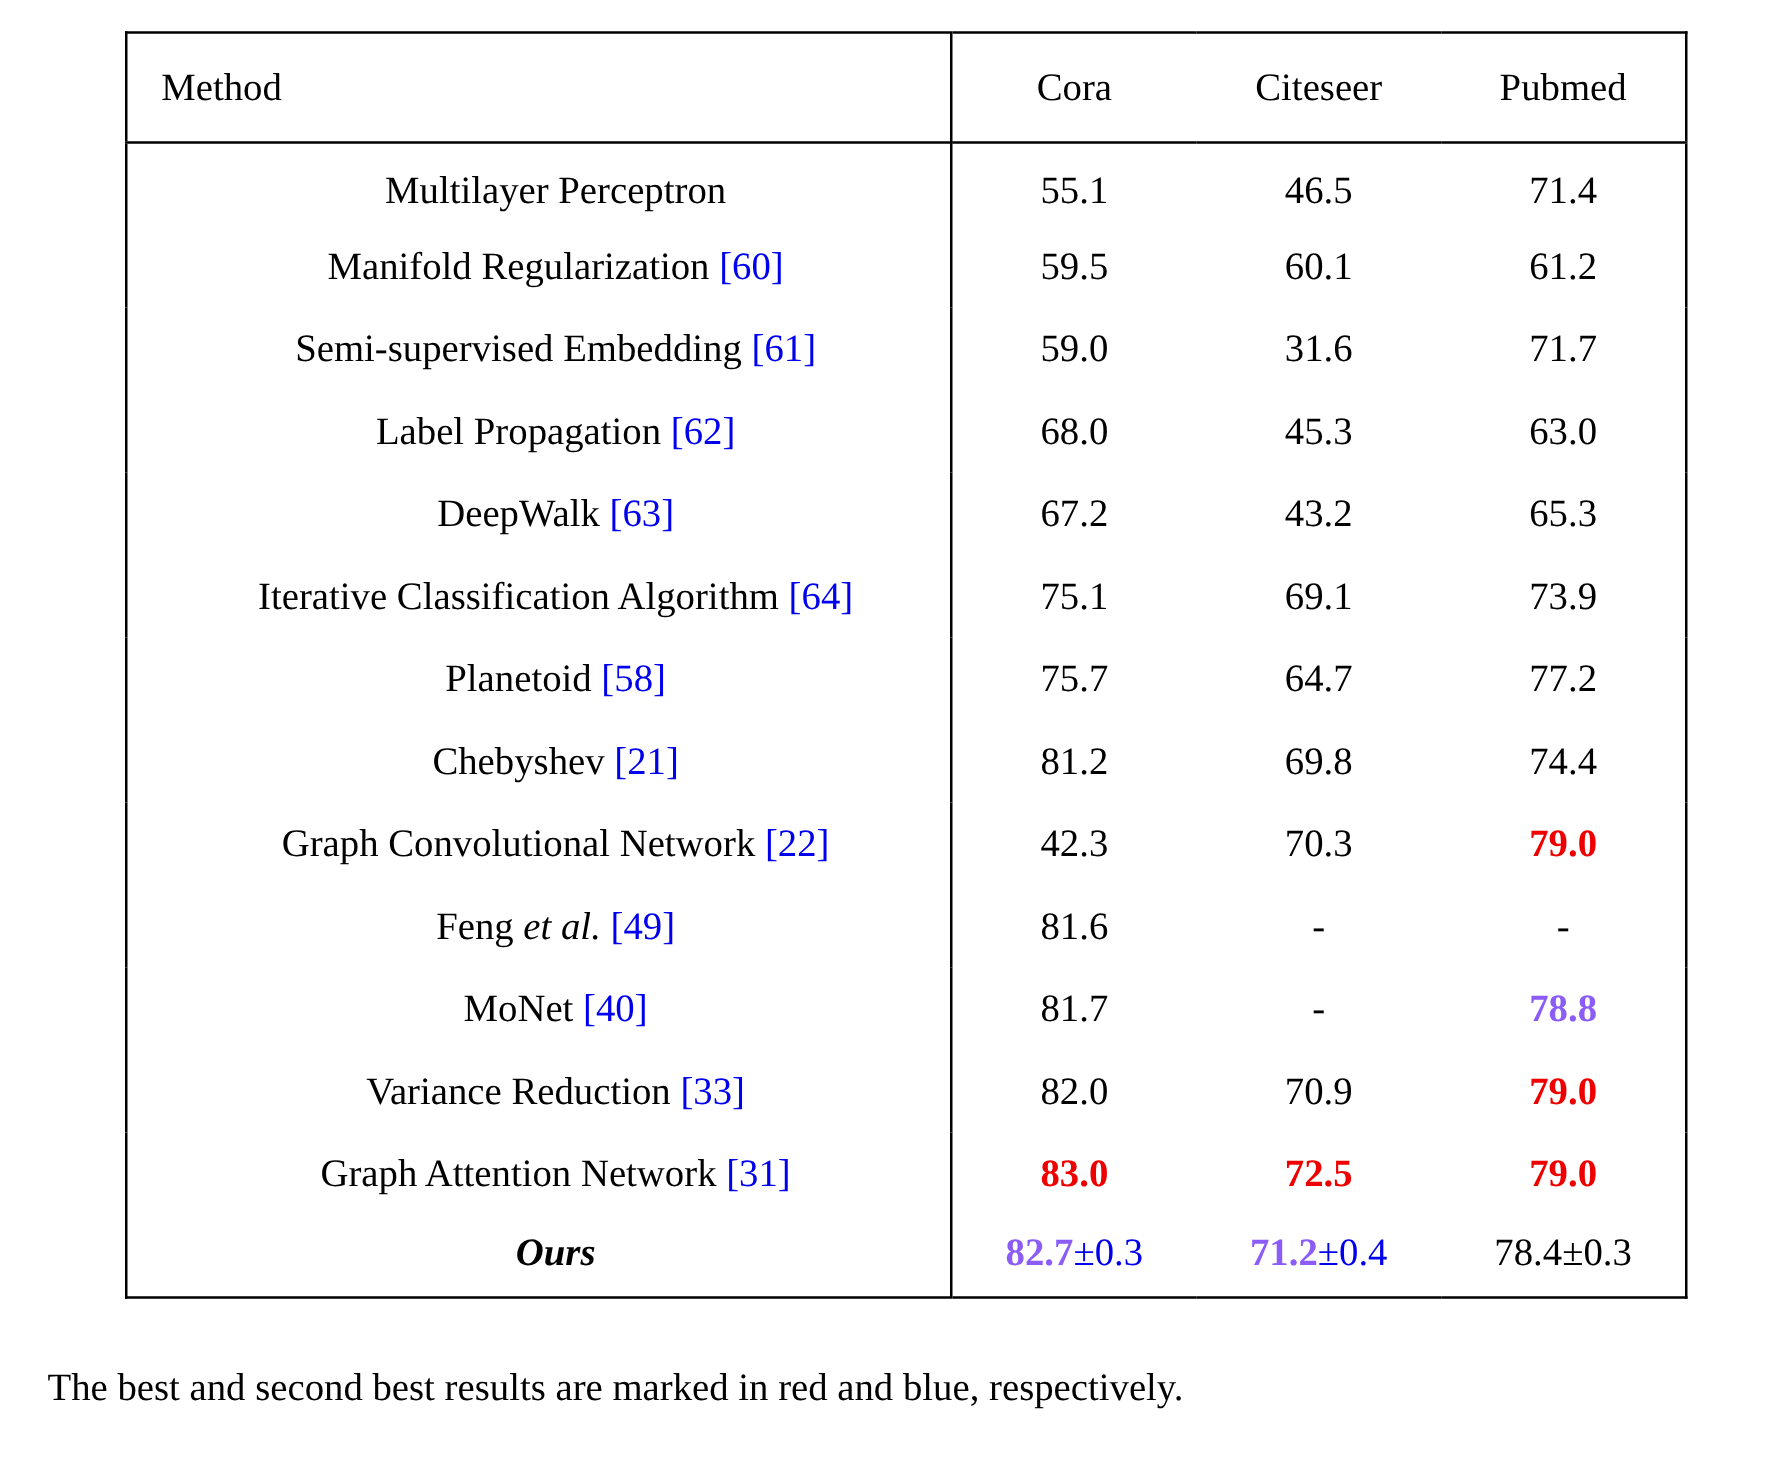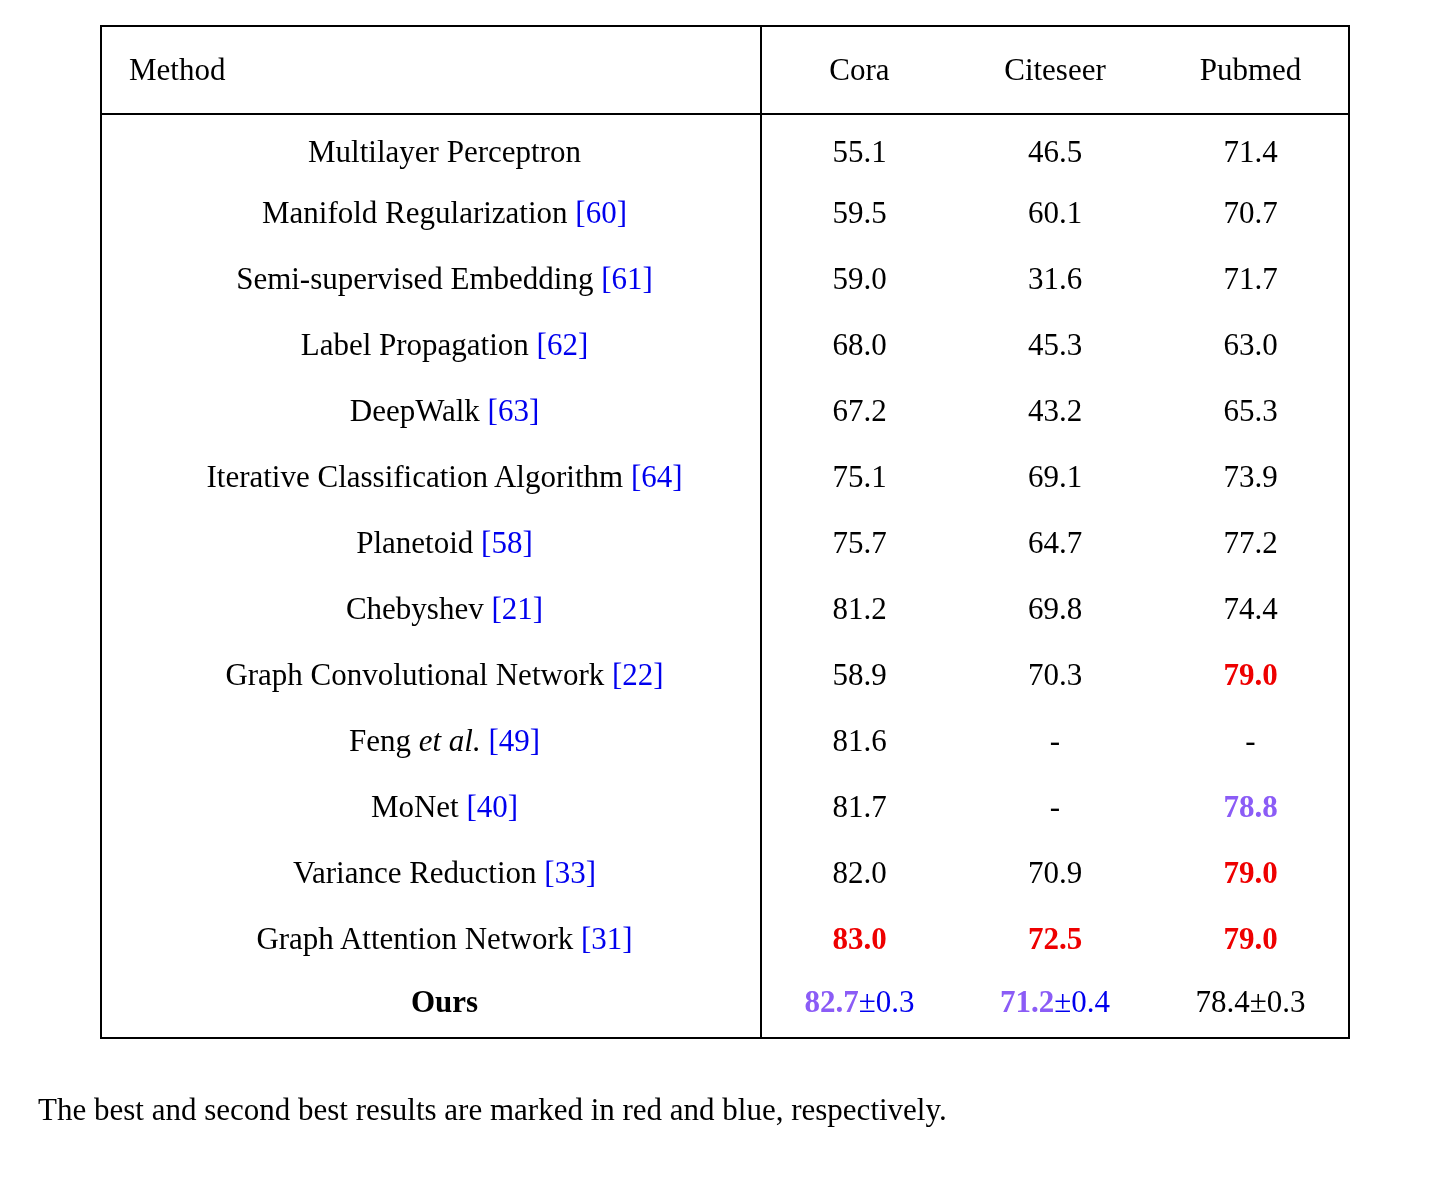--- a/index.html
+++ b/index.html
@@ -44,21 +44,21 @@
     white-space: nowrap;
   }
   td.val-cell { text-align: center; }
 
   tbody tr:first-child td { padding-top: 8px; }
   tbody tr:last-child td { padding-bottom: 6px; }
 
   .italic { font-style: italic; }
   .ref { color: #0000ee; }
   .normal { color: #000000; font-weight: normal; }
-  .bold { font-weight: 700; }
+  .bold { font-weight: 700; font-style: italic; }
   .best { color: #ee0000; font-weight: 700; }
   .second { color: #8b5cf6; font-weight: 700; }
   .blue { color: #0000ee; font-weight: normal; }
 
   .caption {
     margin: 42px 24px 0 38px;
     font-size: 31px;
     line-height: 57px;
   }
 </style>
@@ -95,21 +95,21 @@
     </tr>
 
     <tr>
       <td class="method-cell">
         <span class="normal">Manifold Regularization</span>
         <span class="italic"></span>
         <span class="ref">[60]</span>
       </td>
       <td class="val-cell"><span class="normal">59.5</span><span class="normal"></span></td>
       <td class="val-cell"><span class="normal">60.1</span><span class="normal"></span></td>
-      <td class="val-cell"><span class="normal">70.7</span><span class="normal"></span></td>
+      <td class="val-cell"><span class="normal">61.2</span><span class="normal"></span></td>
     </tr>
 
     <tr>
       <td class="method-cell">
         <span class="normal">Semi-supervised Embedding</span>
         <span class="italic"></span>
         <span class="ref">[61]</span>
       </td>
       <td class="val-cell"><span class="normal">59.0</span><span class="normal"></span></td>
       <td class="val-cell"><span class="normal">31.6</span><span class="normal"></span></td>
@@ -170,21 +170,21 @@
       <td class="val-cell"><span class="normal">69.8</span><span class="normal"></span></td>
       <td class="val-cell"><span class="normal">74.4</span><span class="normal"></span></td>
     </tr>
 
     <tr>
       <td class="method-cell">
         <span class="normal">Graph Convolutional Network</span>
         <span class="italic"></span>
         <span class="ref">[22]</span>
       </td>
-      <td class="val-cell"><span class="normal">58.9</span><span class="normal"></span></td>
+      <td class="val-cell"><span class="normal">42.3</span><span class="normal"></span></td>
       <td class="val-cell"><span class="normal">70.3</span><span class="normal"></span></td>
       <td class="val-cell"><span class="best">79.0</span><span class="normal"></span></td>
     </tr>
 
     <tr>
       <td class="method-cell">
         <span class="normal">Feng</span>
         <span class="italic">et al.</span>
         <span class="ref">[49]</span>
       </td>

